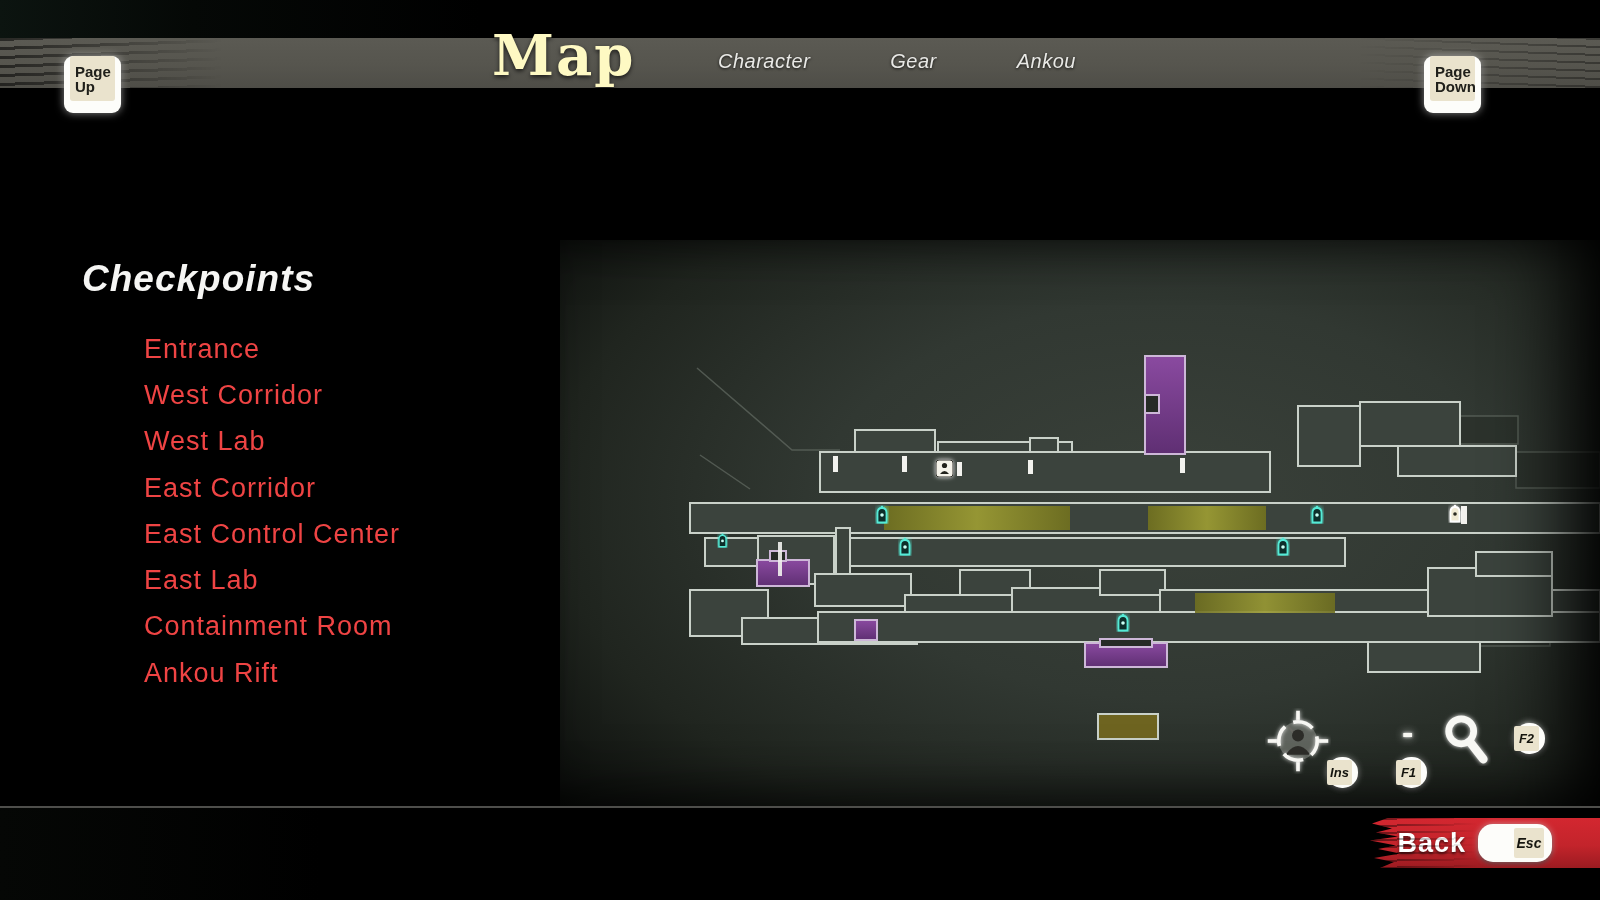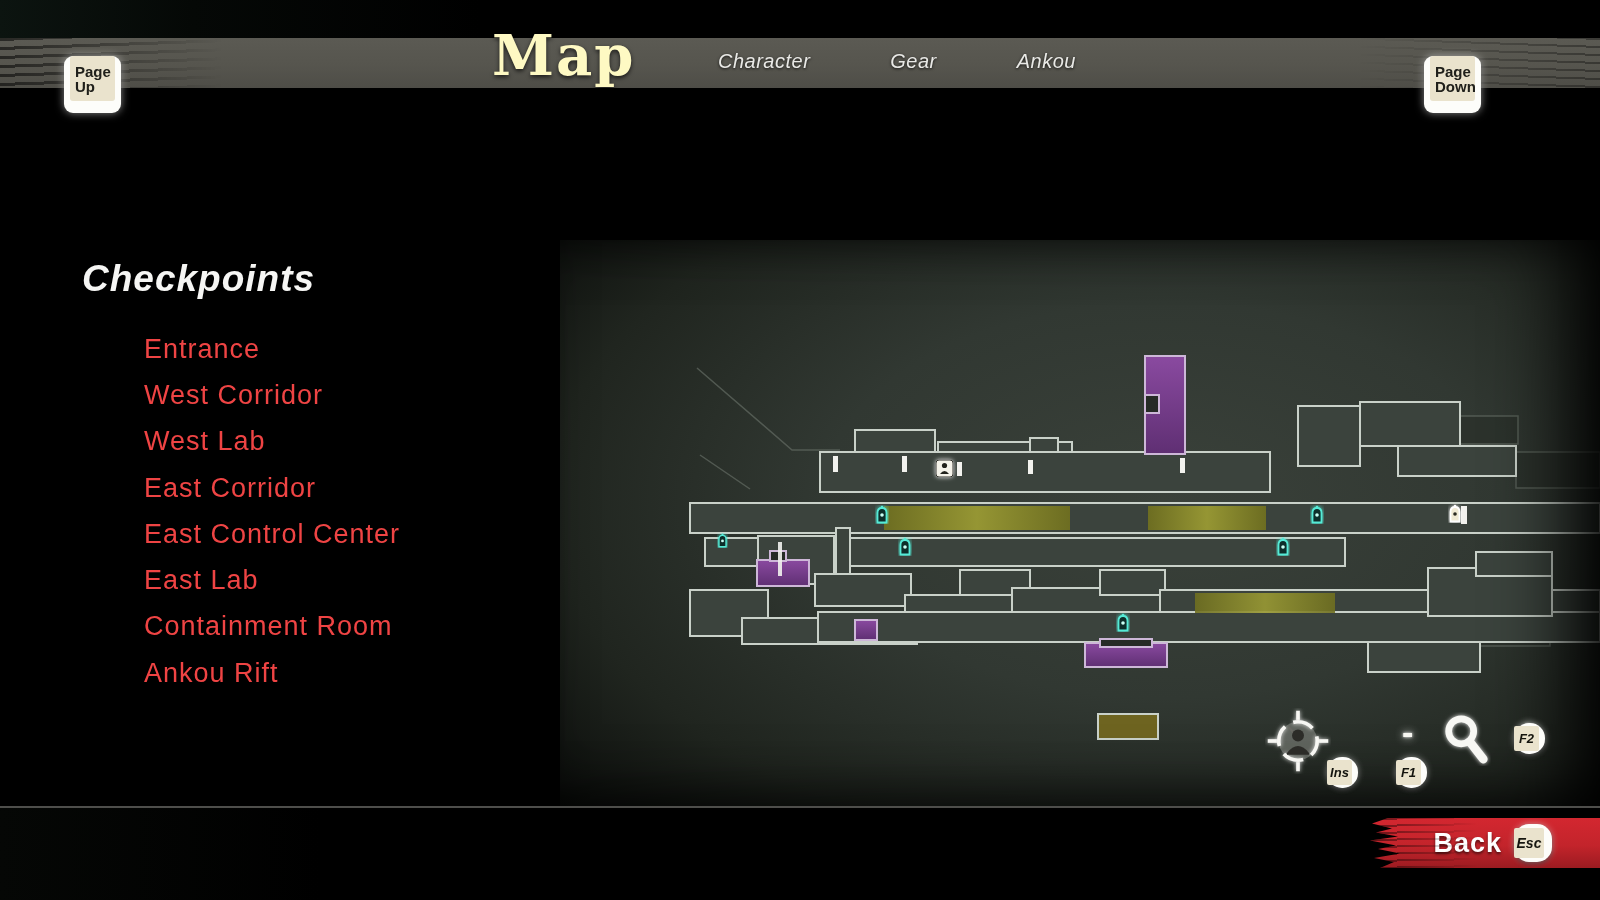--- a/index.html
+++ b/index.html
@@ -85,21 +85,21 @@
   .back-banner{position:absolute;right:0;top:10px;width:232px;height:50px;cursor:pointer;
     background:linear-gradient(180deg,#d32730 0%,#c3242b 55%,#9c1b21 100%);
     clip-path:polygon(20px 0%,100% 0%,100% 100%,12px 100%,26px 88%,6px 80%,32px 71%,10px 62%,28px 55%,2px 45%,30px 37%,8px 29%,24px 21%,4px 11%);
     display:flex;align-items:center;justify-content:flex-end;gap:12px;padding-right:48px;box-sizing:border-box;}
   .back-banner::before{content:"";position:absolute;left:0;top:0;width:120px;height:100%;
     background:repeating-linear-gradient(179deg,rgba(0,0,0,.5) 0 2px,transparent 2px 7px);
     -webkit-mask-image:linear-gradient(90deg,#000 0%,transparent 90%);
     mask-image:linear-gradient(90deg,#000 0%,transparent 90%);}
   .back-label{font-size:27px;font-weight:bold;color:#fff;letter-spacing:1px;
     text-shadow:0 2px 3px rgba(0,0,0,.6);}
-  .kb-esc{position:relative;width:38px;height:38px;}
+  .kb-esc{position:relative;width:38px;height:38px;padding-left:36px;}
   .kb-esc .kb-inner{width:30px;height:30px;font-size:14px;}
 </style>
 </head>
 <body>
 
 <svg width="0" height="0" style="position:absolute" aria-hidden="true">
   <defs>
     <filter id="glow-white" x="-80%" y="-80%" width="260%" height="260%">
       <feDropShadow dx="0" dy="0" stdDeviation="2.2" flood-color="#ffffff" flood-opacity="0.85"></feDropShadow>
     </filter>

